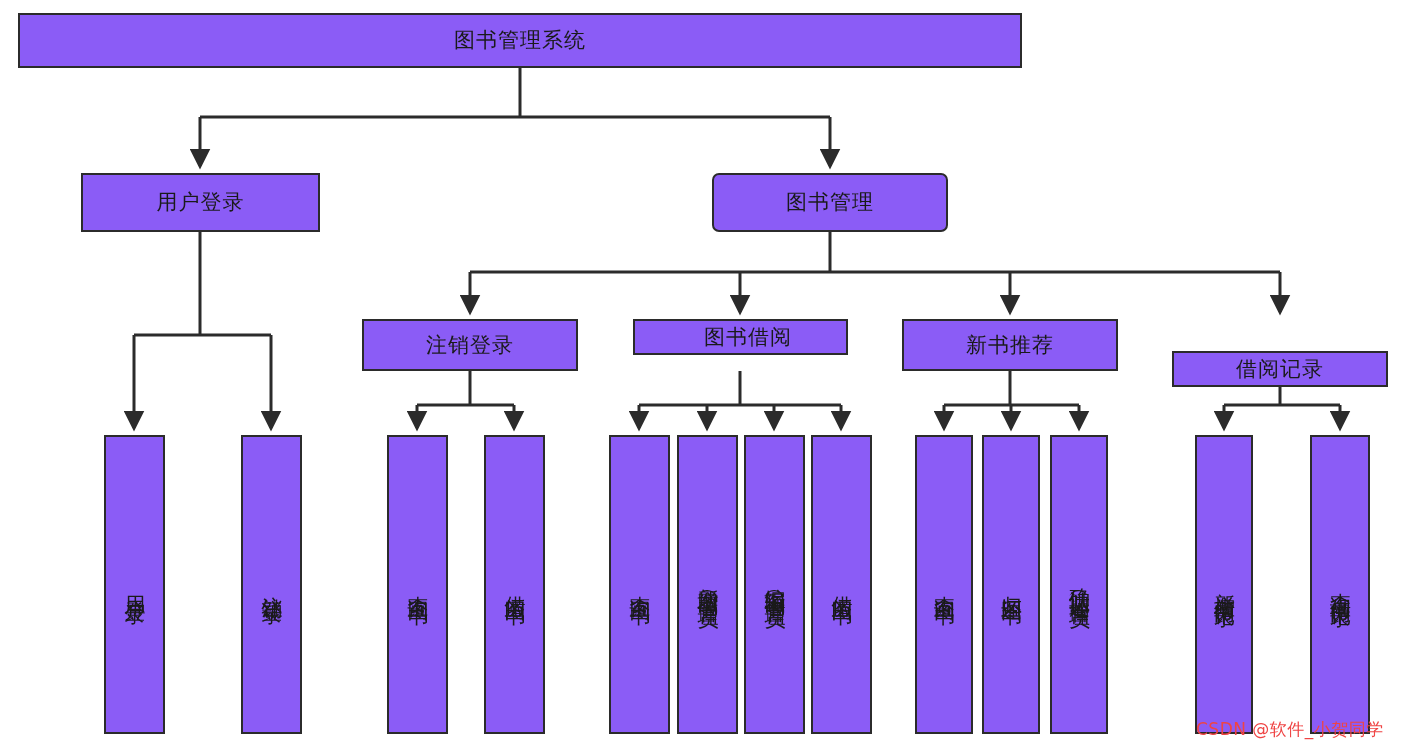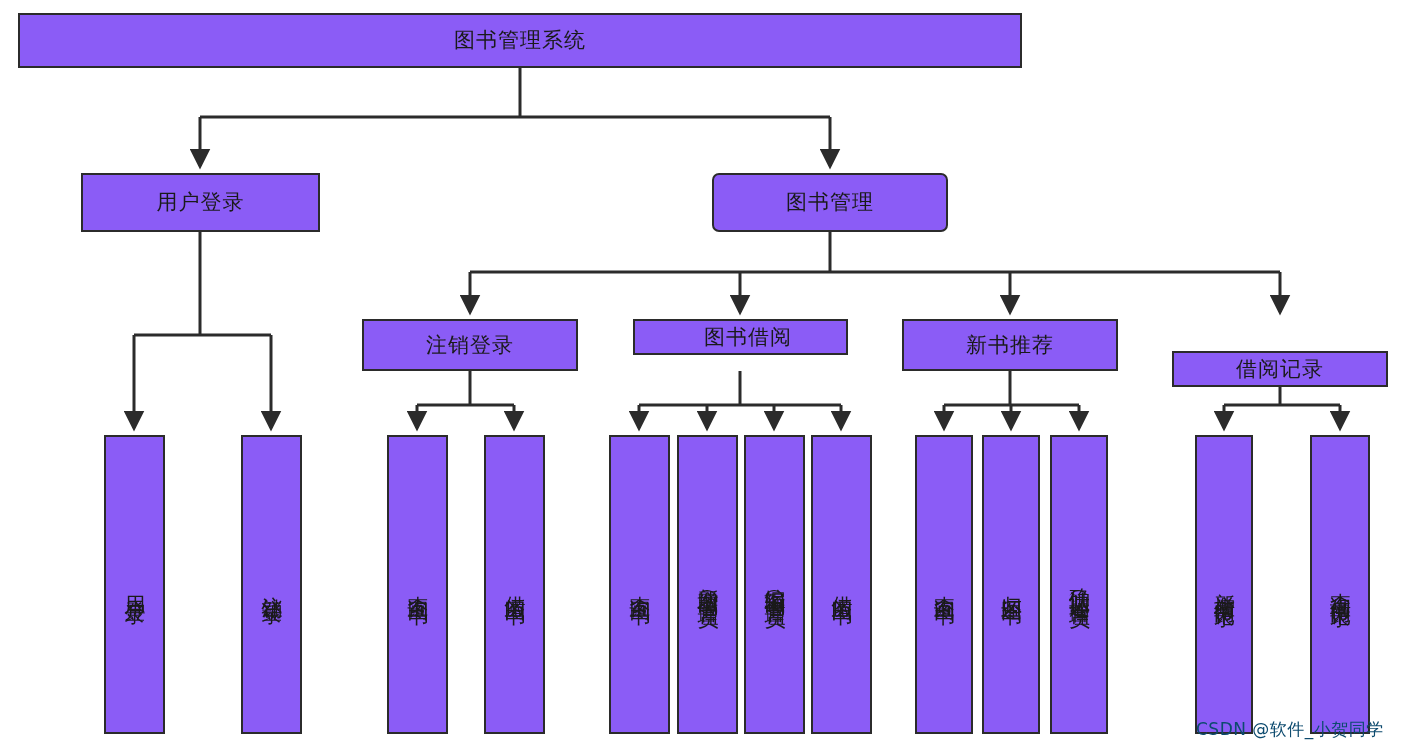--- a/index.html
+++ b/index.html
@@ -53,21 +53,21 @@
     writing-mode: vertical-rl;
     text-orientation: upright;
     font-size: 21px;
     letter-spacing: 3px;
     line-height: 1;
     max-height: 290px;
   }
   .watermark {
     position: absolute;
     font-size: 17px;
-    color: #0c4a6e;
+    color: #ef4444;
     white-space: nowrap;
     letter-spacing: 0.5px;
   }
 </style>
 </head>
 <body>
 
 <div id="canvas">
 
   <svg class="edges" viewBox="0 0 1405 747" preserveAspectRatio="none">

